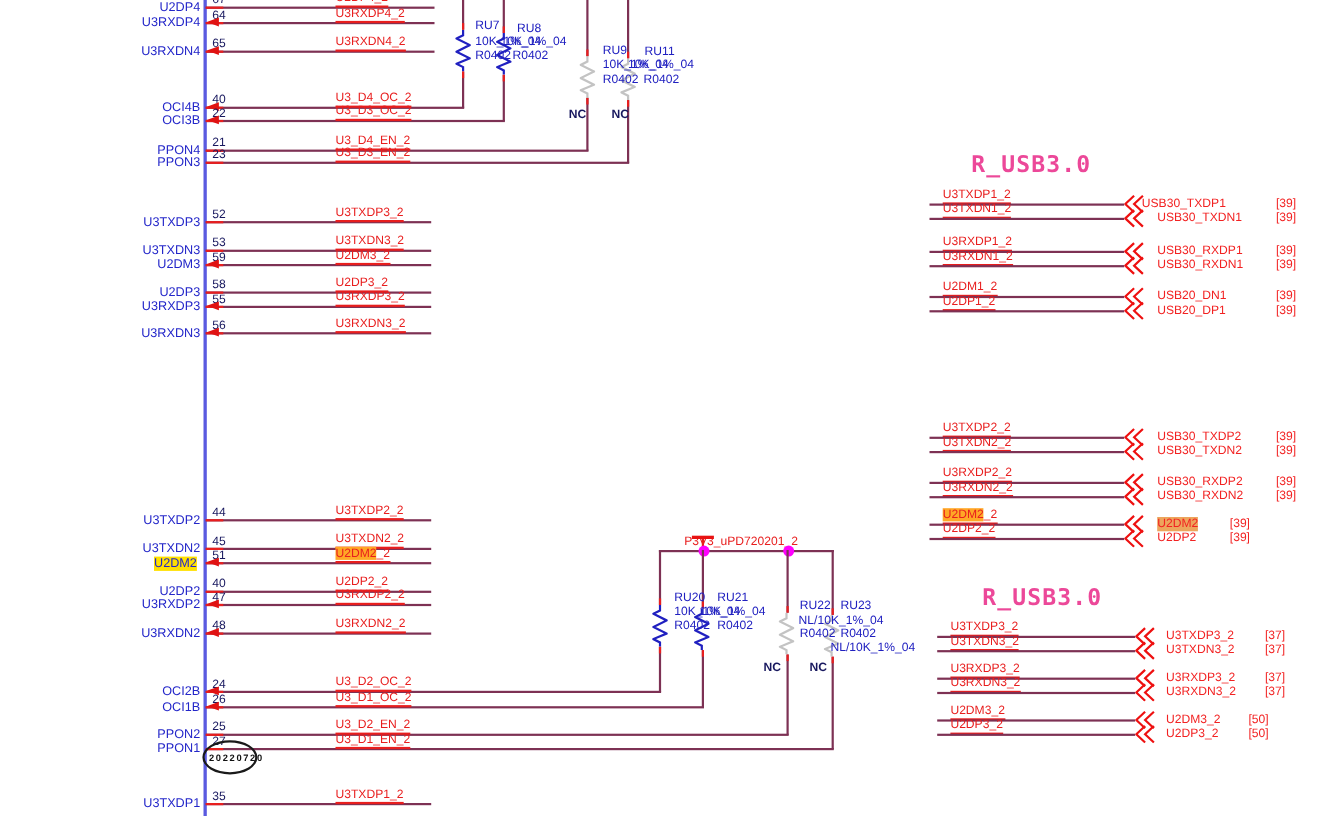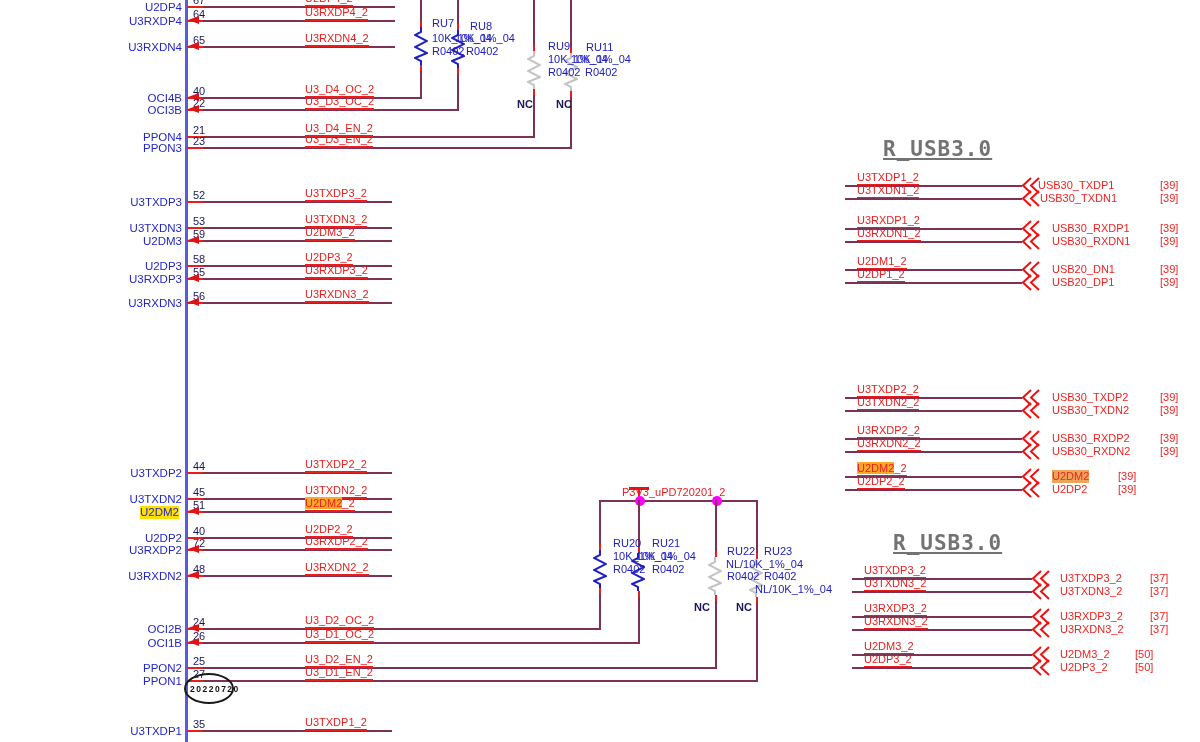--- a/index.html
+++ b/index.html
@@ -31,21 +31,21 @@
   .rpair{position:absolute;height:0;}
   .rpair .hw{top:-1px;left:0;}
   .rpair .hw.l2{top:12px;}
   .rpair .net{position:absolute;top:-15px;left:12px;}
   .rpair .net.n2{top:-2px;}
   .rpair .chev{position:absolute;}
   .rpair .out{position:absolute;top:-7px;color:#f22222;}
   .rpair .out.o2{top:6px;}
   .rpair .ref{position:absolute;top:-7px;color:#f22222;}
   .rpair .ref.r2{top:6px;}
-  .hdr{position:absolute;font:bold 21px/21px "DejaVu Sans Mono",monospace;color:#737373;letter-spacing:1px;text-decoration:underline;}
+  .hdr{position:absolute;font:bold 21px/21px "DejaVu Sans Mono",monospace;color:#ec4899;letter-spacing:1px;}
   .hl-y{background:#ffe000;}
   .hl-o{background:#ffa726;}
   .hl-t{background:#eda55c;}
   .dot{position:absolute;width:10px;height:10px;border-radius:50%;background:#ff00ff;}
   .pbar{position:absolute;width:20px;height:3px;background:#e81212;}
   .ell{position:absolute;left:184px;top:673px;width:46px;height:27px;border:2px solid #1a1a1a;border-radius:50%;}
   .date{position:absolute;left:190px;top:684px;font:bold 8.5px/11px "Liberation Sans",sans-serif;
         letter-spacing:1.5px;color:#111;}
   .plbl{color:#e81e1e;}
 </style>
@@ -228,21 +228,21 @@
   </div>
   <div class="row" style="top:538px">
     <span class="t plab">U2DP2</span>
     <span class="t pnum">40</span>
     <div class="hw" style="left:187px;width:205px"></div>
     <div class="stub"></div>
     <span class="t net">U2DP2_2</span>
   </div>
   <div class="row" style="top:550px">
     <span class="t plab">U3RXDP2</span>
-    <span class="t pnum">72</span>
+    <span class="t pnum">47</span>
     <div class="hw" style="left:187px;width:205px"></div>
     <div class="stub"></div>
     <div class="arr"></div>
     <span class="t net">U3RXDP2_2</span>
   </div>
   <div class="row" style="top:576px">
     <span class="t plab">U3RXDN2</span>
     <span class="t pnum">48</span>
     <div class="hw" style="left:187px;width:205px"></div>
     <div class="stub"></div>
@@ -352,21 +352,21 @@
     <span class="t net n2">U3TXDN1_2</span>
     <div class="hw l2" style="width:177px"></div>
     <svg class="chev" style="left:177px;top:-9px" width="18" height="17">
         <path d="M17,1 L9,8.5 L17,16 M9,1 L1,8.5 L9,16" fill="none" stroke="#ee1111" stroke-width="2"></path>
       </svg>
     <svg class="chev" style="left:177px;top:4px" width="18" height="17">
         <path d="M17,1 L9,8.5 L17,16 M9,1 L1,8.5 L9,16" fill="none" stroke="#ee1111" stroke-width="2"></path>
       </svg>
     <span class="t out" style="left:193px">USB30_TXDP1</span>
     <span class="t ref" style="left:315px">[39]</span>
-    <span class="t out o2" style="left:195px">USB30_TXDN1</span>
+    <span class="t out o2" style="left:207px">USB30_TXDN1</span>
     <span class="t ref r2" style="left:315px">[39]</span>
   </div>
   <div class="rpair" style="left:845px;top:229px">
     <span class="t net">U3RXDP1_2</span>
     <div class="hw" style="width:177px"></div>
     <span class="t net n2">U3RXDN1_2</span>
     <div class="hw l2" style="width:177px"></div>
     <svg class="chev" style="left:177px;top:-9px" width="18" height="17">
         <path d="M17,1 L9,8.5 L17,16 M9,1 L1,8.5 L9,16" fill="none" stroke="#ee1111" stroke-width="2"></path>
       </svg>

